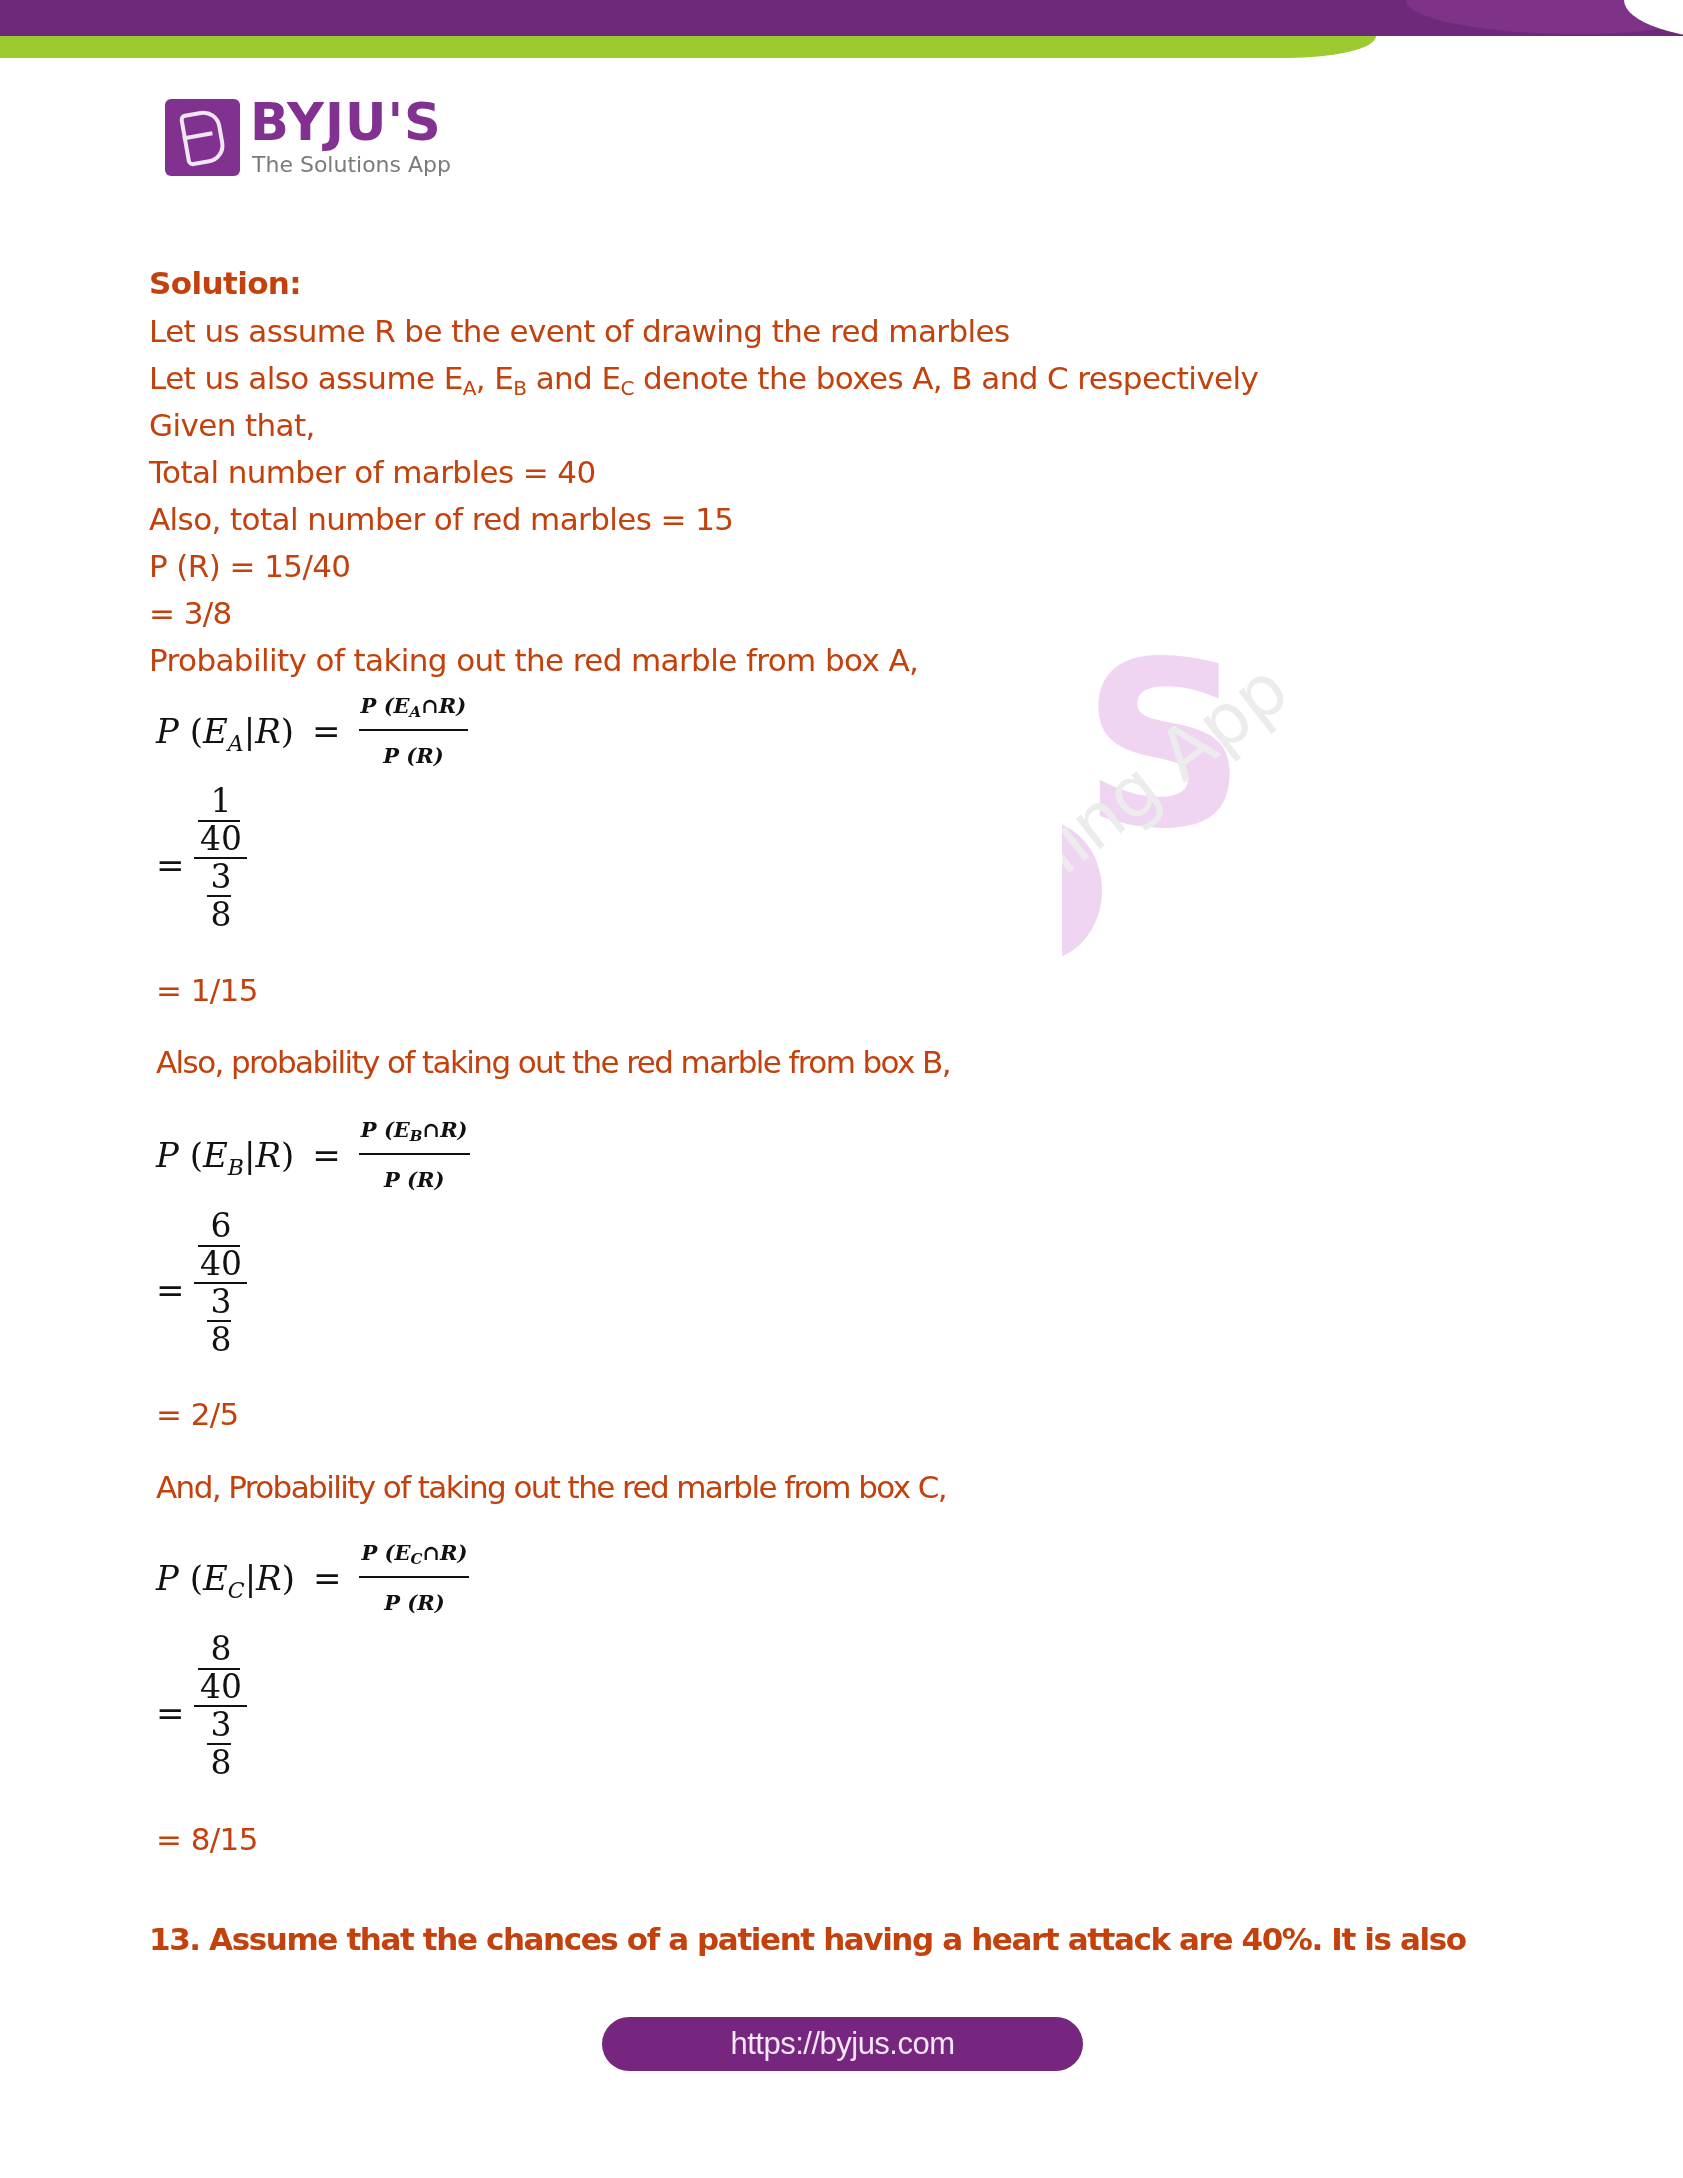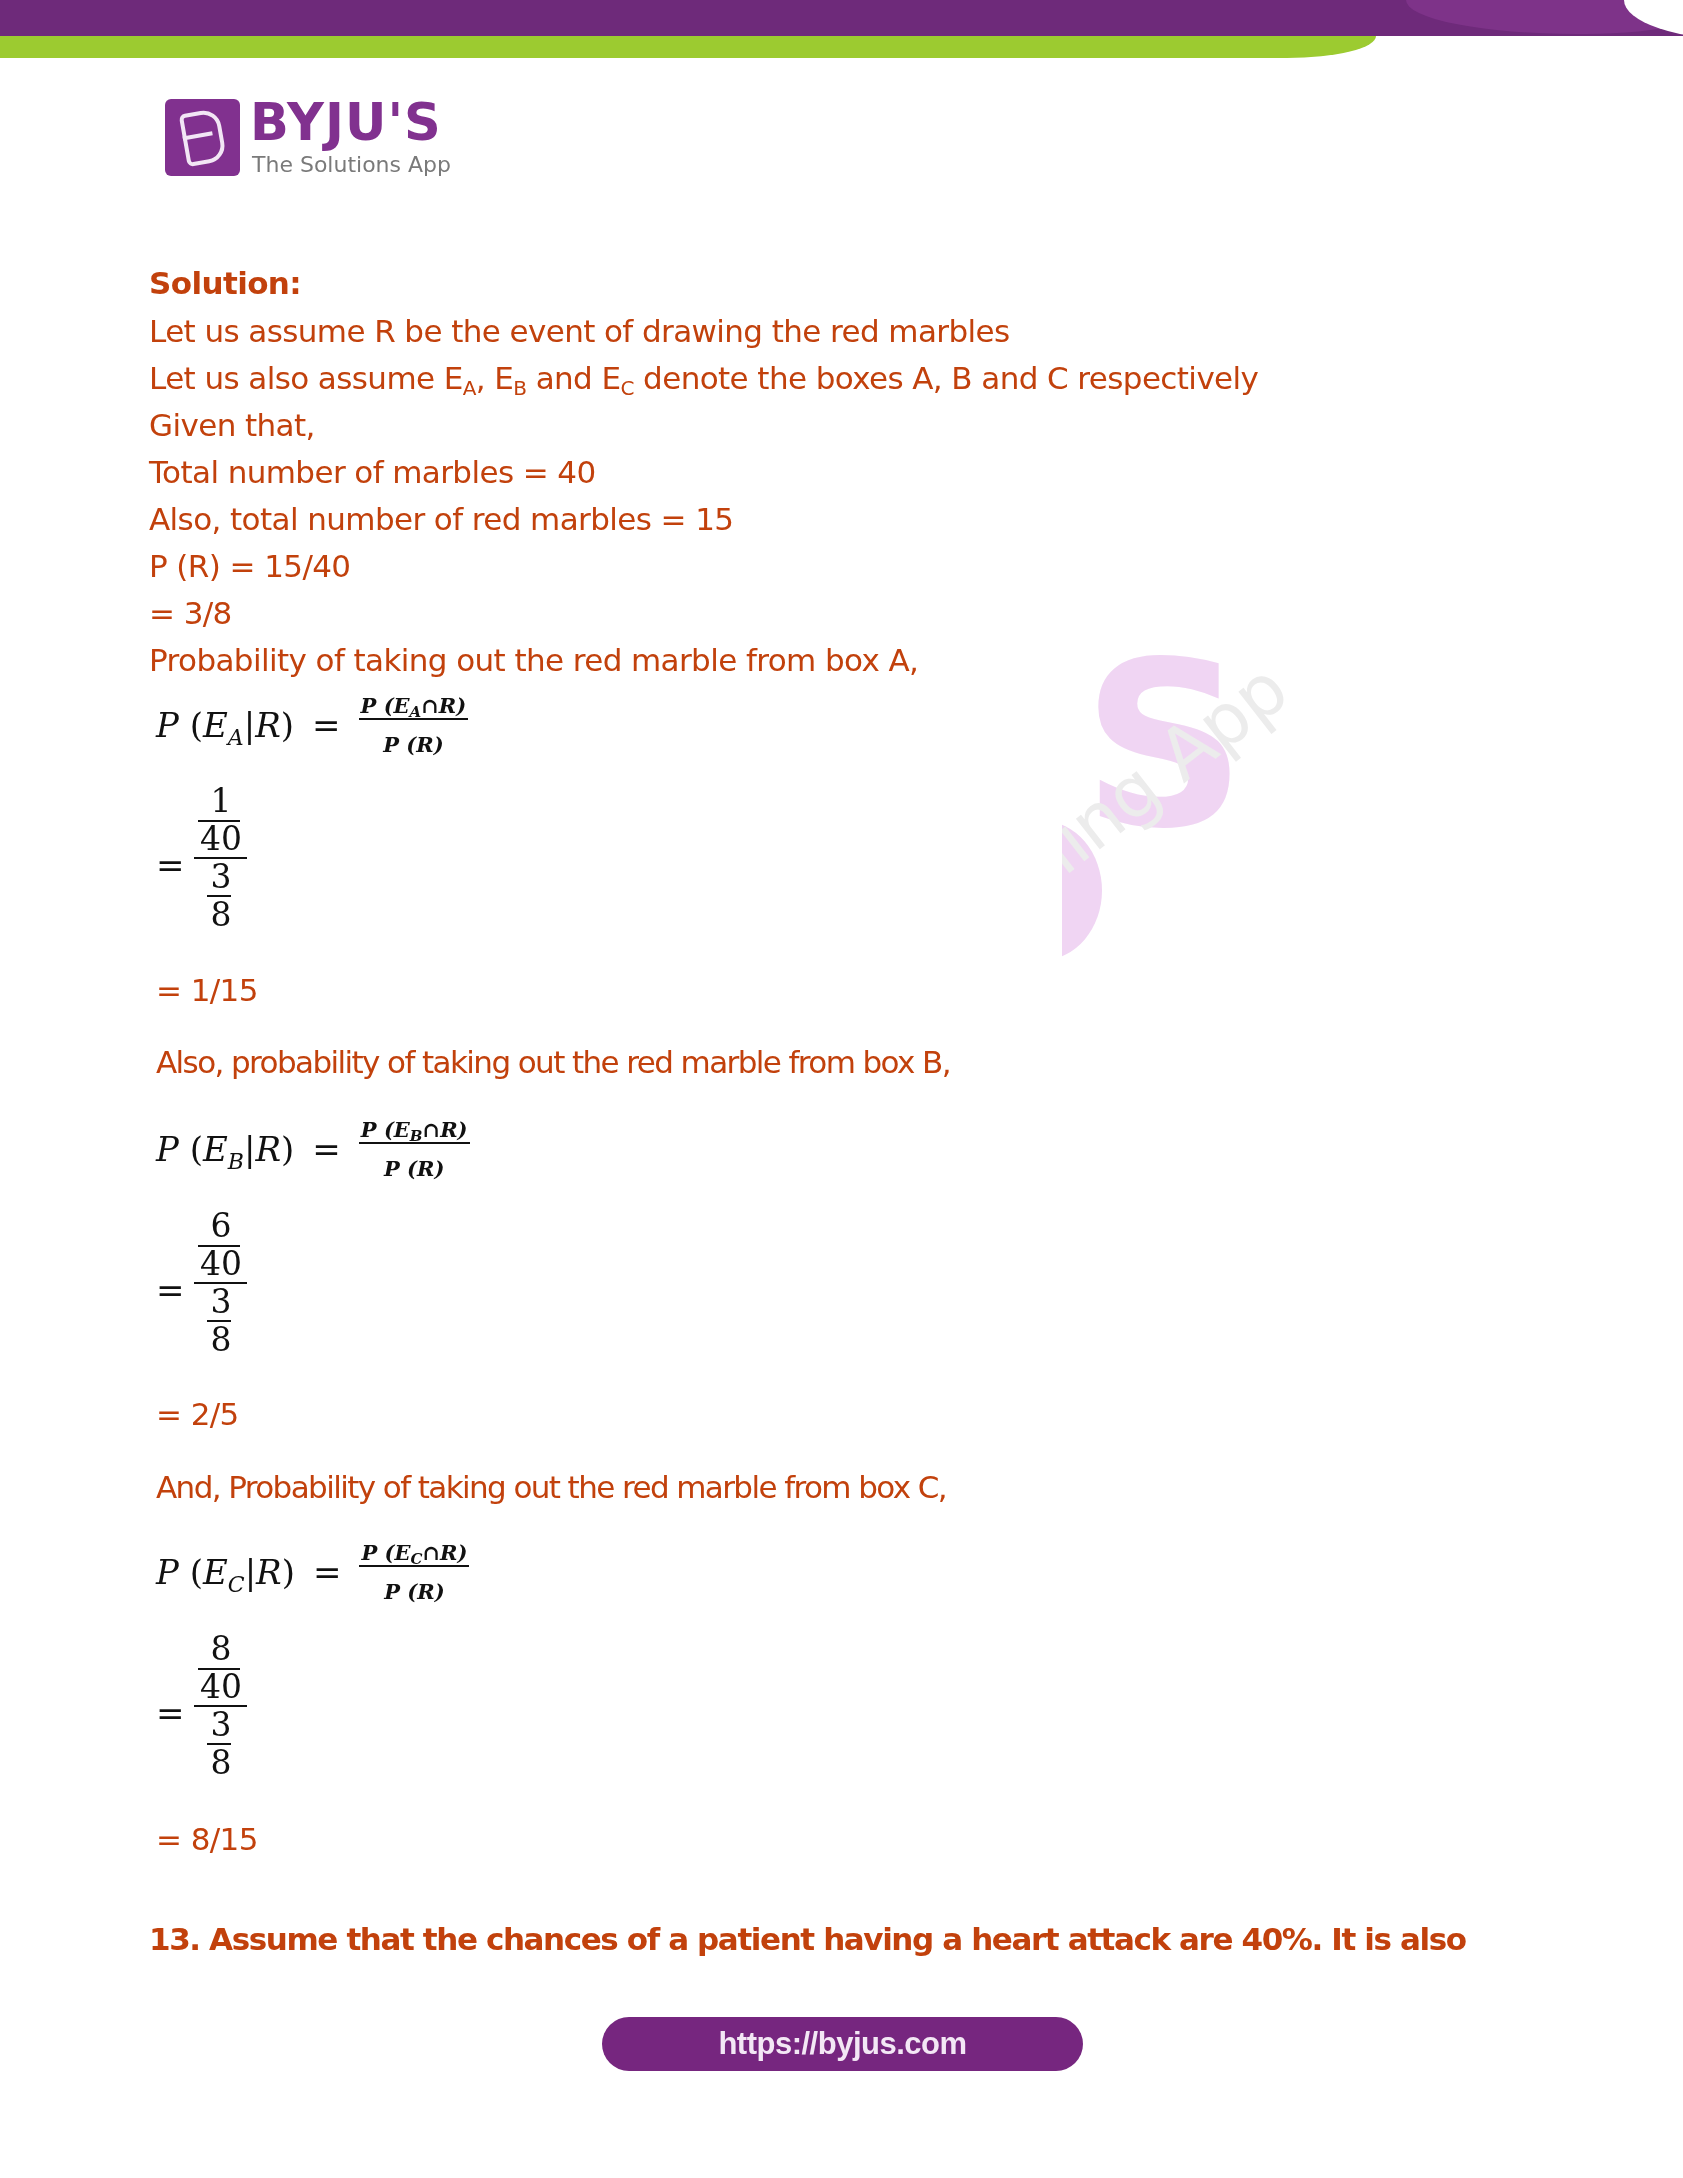--- a/index.html
+++ b/index.html
@@ -79,37 +79,37 @@
   
   .m {
     position: absolute; left: 156px; font-family: "DejaVu Serif", "Liberation Serif", serif;
     color: #111; white-space: nowrap; gap: 8px;
   }
   .m .it { font-style: italic; }
   .fx { display: inline-flex; align-items: center; }
   .lhs { font-size: 34px; }
   .eq { font-size: 34px; margin: 0 10px; }
   .frac-small { display: inline-flex; flex-direction: column; align-items: center; font-size: 21px; font-weight: bold; }
-  .frac-small .num { border-bottom: 2px solid #111; padding: 0 2px 0 2px; }
+  .frac-small .num { border-bottom: 2px solid #111; padding: 0 2px 11px 2px; }
   .frac-small .den { padding-top: 12px; }
   .frac-small sub { font-size: 15px; vertical-align: -4px; }
   .lhs sub { font-size: 22px; vertical-align: -8px; }
   .cfrac { position: absolute; left: 156px; font-family: "DejaVu Serif", "Liberation Serif", serif; color: #111; }
   .cfrac .eqs { position: absolute; left: 0; top: 63px; font-size: 34px; }
   .cfrac .stack { position: absolute; left: 40px; top: 0; width: 50px; text-align: center; font-size: 33px; }
   .cfrac .stack div { height: 38px; line-height: 38px; }
   .cfrac .l1 { position: absolute; left: 42px; top: 38px; width: 42px; height: 2px; background: #111; }
   .cfrac .l2 { position: absolute; left: 38px; top: 75px; width: 53px; height: 2px; background: #111; }
   .cfrac .l3 { position: absolute; left: 51px; top: 113px; width: 24px; height: 2px; background: #111; }
   
   .footer-pill {
     position: absolute; left: 602px; top: 2017px; width: 481px; height: 54px;
     background: #76267f; border-radius: 28px; color: #f3e7f5;
     font-family: "Liberation Sans", "DejaVu Sans", sans-serif; font-size: 31px;
-    text-align: center; line-height: 54px; letter-spacing: -0.5px; font-weight: bold;
+    text-align: center; line-height: 54px; letter-spacing: -0.5px;
   }
 </style>
 </head>
 <body>
 
 <div class="band-purple"></div>
 <div class="band-purple-light"></div>
 <div class="band-purple-cut"></div>
 <div class="band-green"></div>
 

